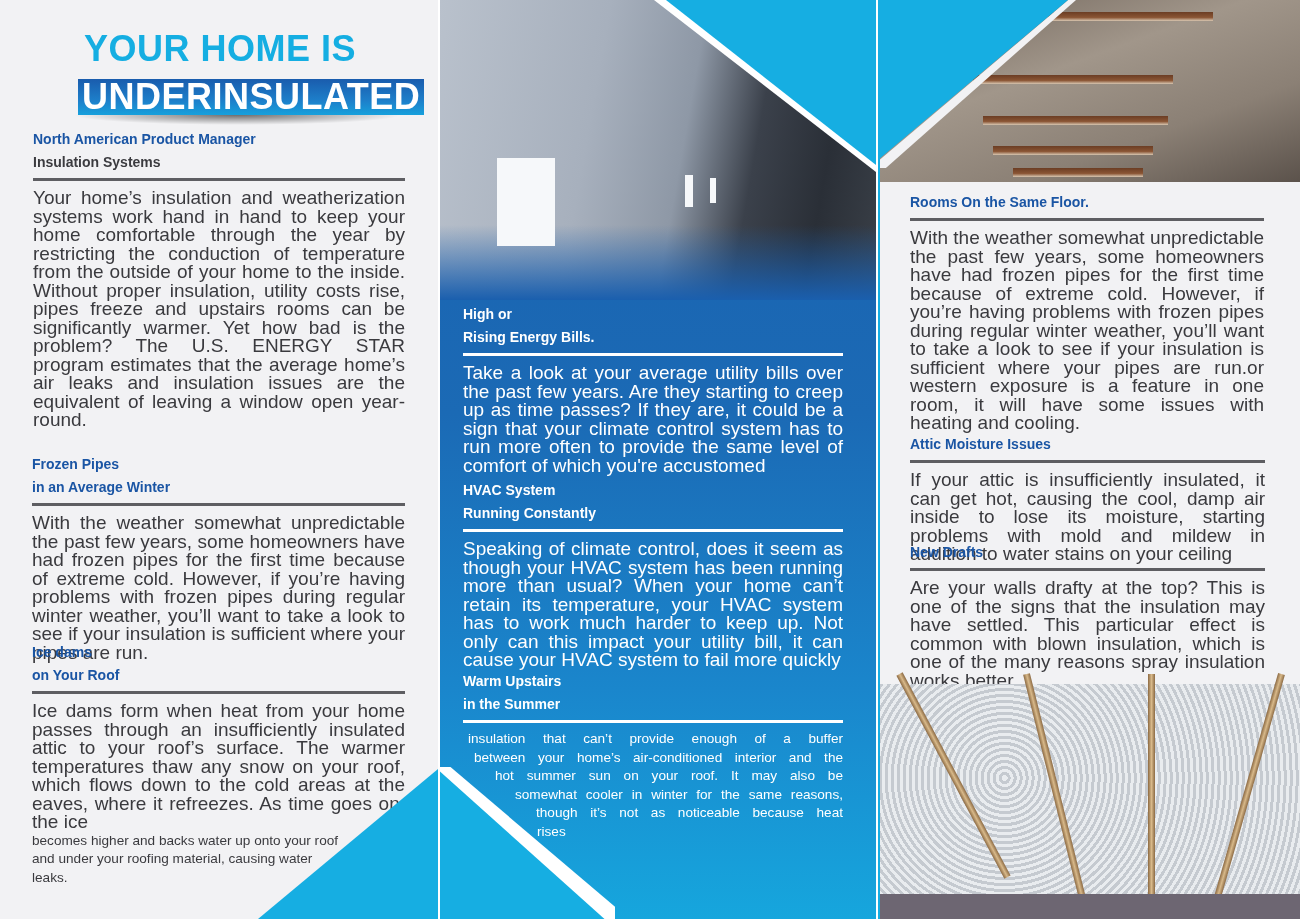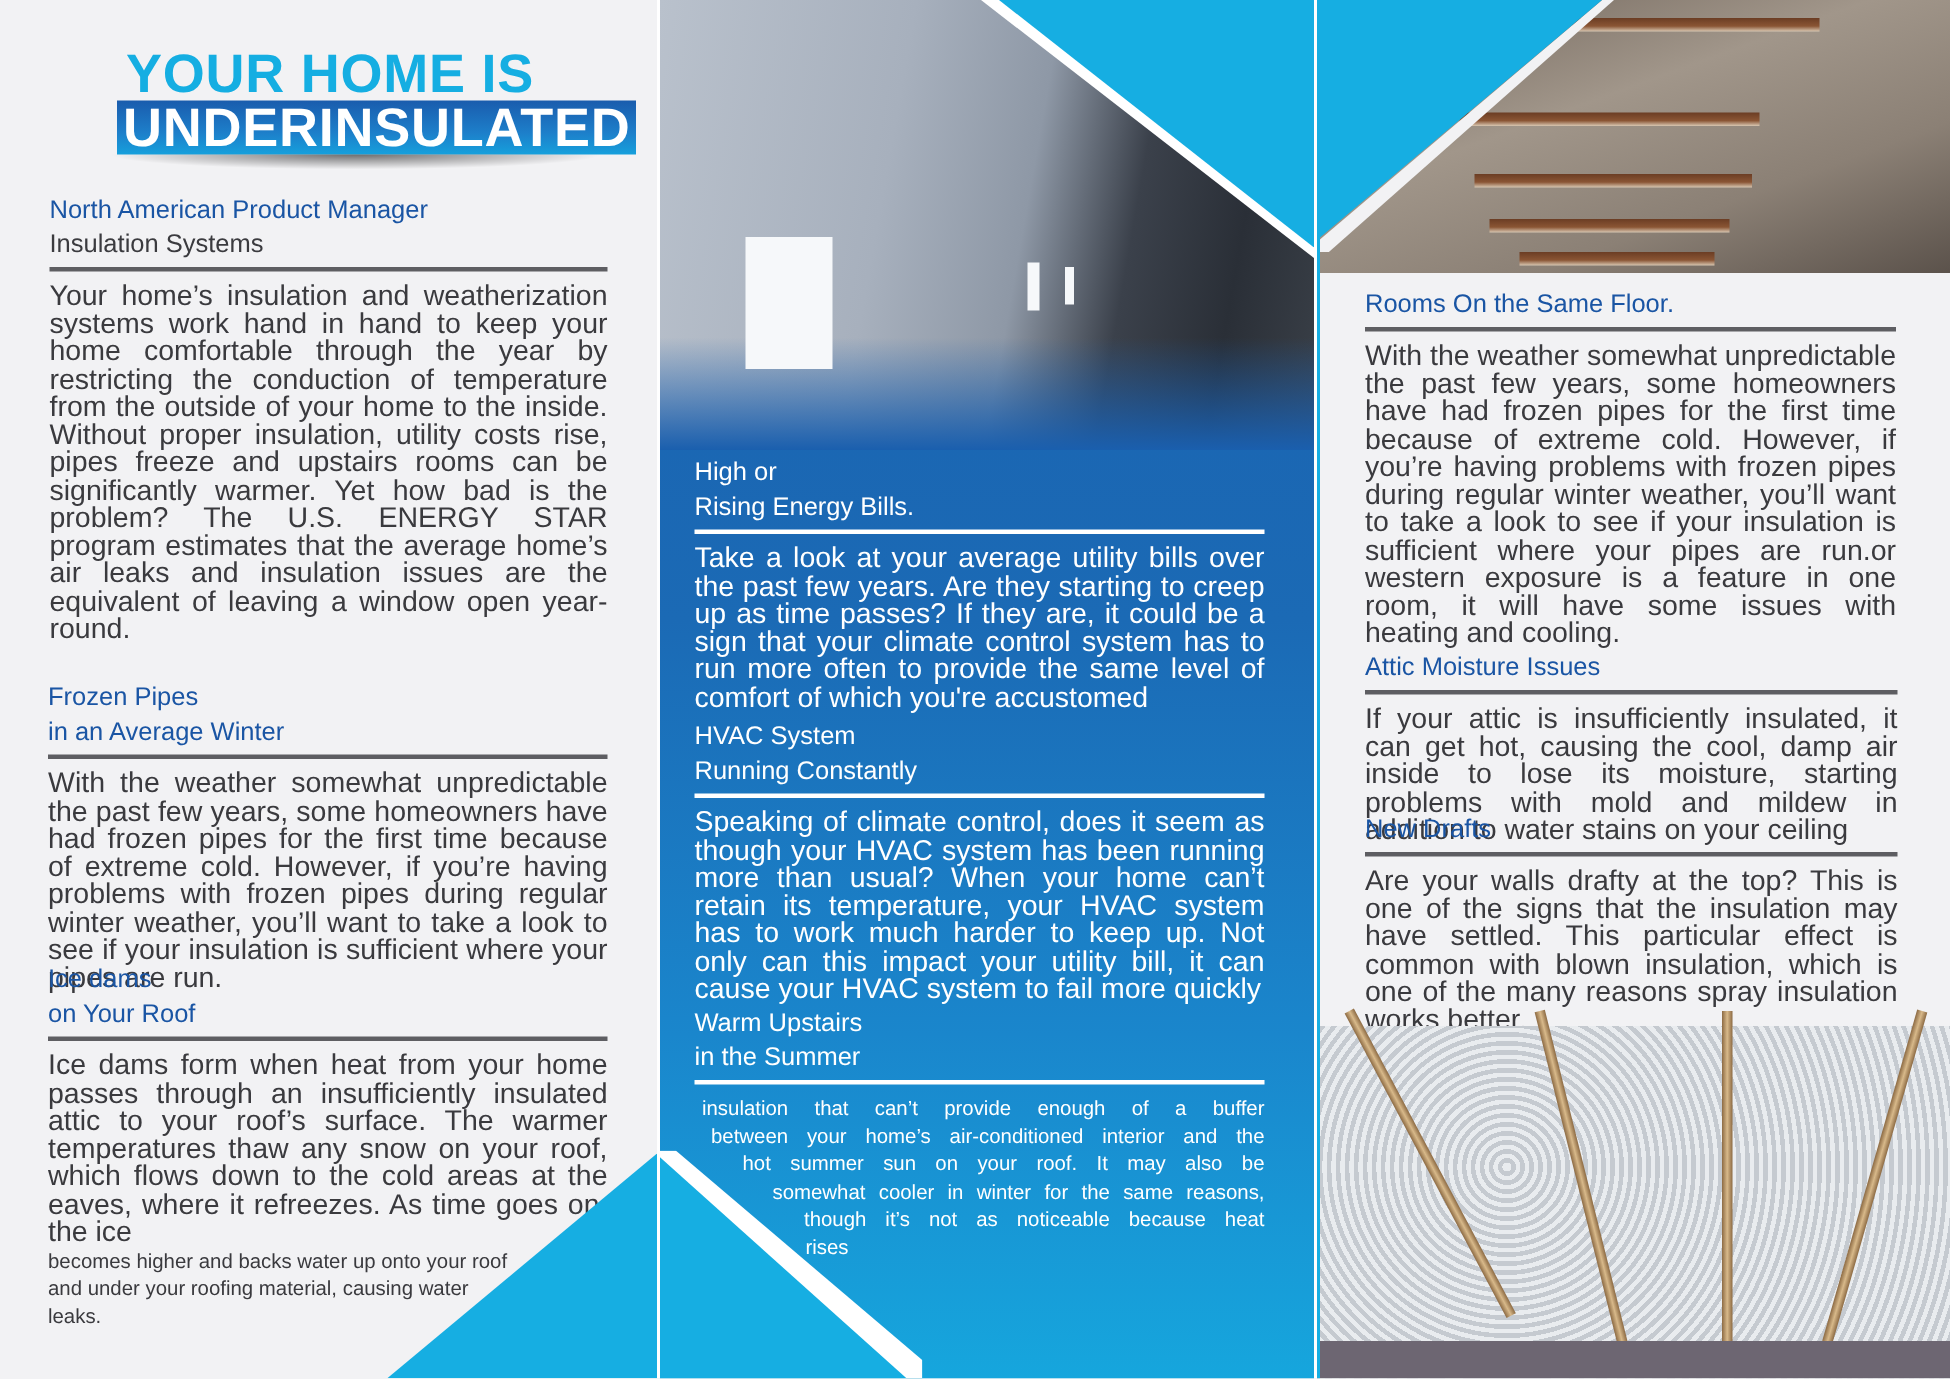--- a/index.html
+++ b/index.html
@@ -8,26 +8,26 @@
 
     .panel { position: absolute; top: 0; height: 919px; overflow: hidden; }
     #panel-left { left: 0; width: 438px; background: #f2f2f4; }
     #panel-mid  { left: 440px; width: 436px; background: linear-gradient(180deg, #1a5fae 0%, #1b6ab5 45%, #1a86cc 75%, #16a6dd 100%); padding-left: 31px; }
     #panel-right{ left: 878px; width: 422px; background: #f2f2f4; }
     .divider { position: absolute; top: 0; width: 2px; height: 919px; background: #ffffff; }
 
     
     .title-block { position: absolute; left: 50px; top: 32px; width: 340px; text-align: center; }
     .title-line1 { font-size: 36px; font-weight: bold; color: #15aee2; letter-spacing: 0.5px; line-height: 34px; }
-    .title-line2-wrap { position: relative; display: inline-block; margin-top: 1px; padding-left: 28px; }
+    .title-line2-wrap { position: relative; display: inline-block; margin-top: 13px; padding-left: 28px; }
     .title-line2 { display: block; font-size: 36px; font-weight: bold; color: #fff; background: linear-gradient(180deg, #1a5cad 0%, #1d7fca 60%, #16a0dc 100%); padding: 0 4px; line-height: 36px; letter-spacing: 0.5px; }
     .title-shadow { position: absolute; left: 22px; right: 22px; bottom: -10px; height: 10px; background: radial-gradient(ellipse at center top, rgba(0,0,0,0.55) 0%, rgba(0,0,0,0) 70%); }
 
     .section { position: absolute; }
-    .h { font-weight: normal; font-size: 17px; line-height: 23px; color: #1a55a4; }
+    .h { font-weight: bold; font-size: 14px; line-height: 23px; color: #1a55a4; }
     .h.gray { color: #3b3b3f; }
     .h.white { color: #ffffff; }
     .rule { height: 3px; background: #5e5e62; margin-top: 4px; }
     .rule.white { background: #ffffff; }
     .p { font-size: 19px; line-height: 18.5px; color: #3a3a3e; text-align: justify; margin-top: 8px; }
     .p.white { color: #ffffff; }
     .p + .p { margin-top: 6px; }
     .tri-left-fill { position: absolute; left: 258px; bottom: 0; width: 180px; height: 150px; background: #16aee2; clip-path: polygon(100% 0, 100% 100%, 0 100%); }
 
     

